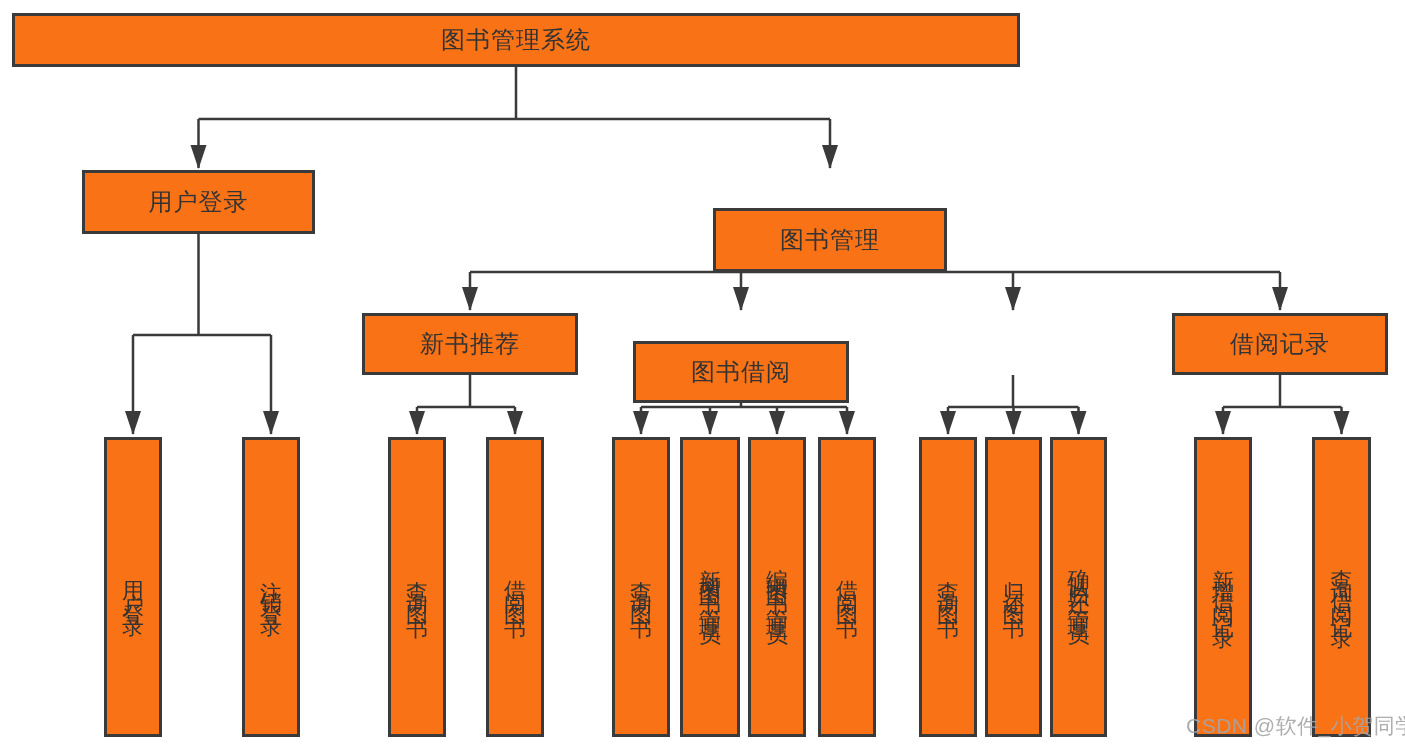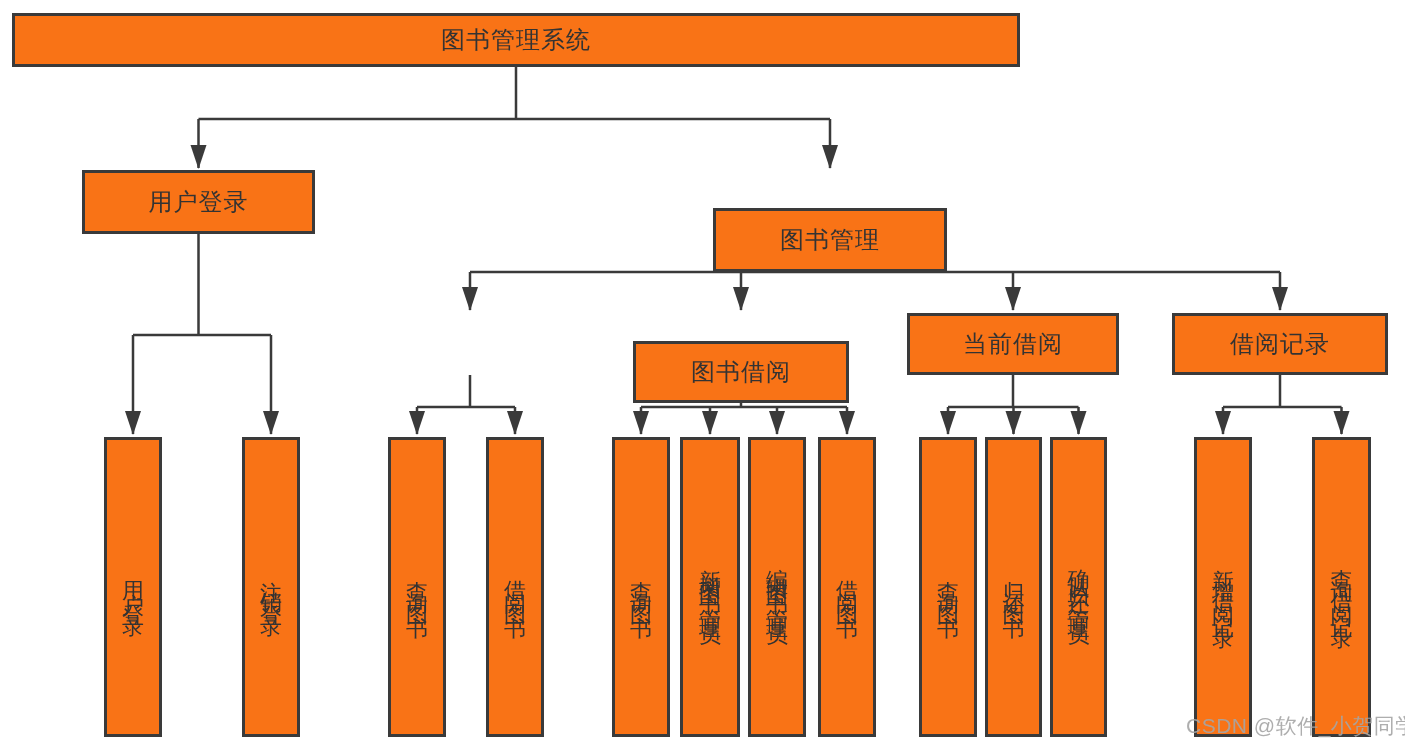--- a/index.html
+++ b/index.html
@@ -113,25 +113,25 @@
     <span>图书管理系统</span>
   </div>
 
   <div class="node hbox" style="left:82px; top:170px; width:233px; height:64px;">
     <span>用户登录</span>
   </div>
   <div class="node hbox" style="left:713px; top:170px; width:234px; height:64px;margin-top:38px;">
     <span>图书管理</span>
   </div>
 
+  <div class="node hbox" style="left:362px; top:313px; width:216px; height:62px;">
+    <span>新书推荐</span>
+  </div>
   <div class="node hbox" style="left:633px; top:313px; width:216px; height:62px;margin-top:28px;">
     <span>图书借阅</span>
-  </div>
-  <div class="node hbox" style="left:907px; top:313px; width:212px; height:62px;">
-    <span>当前借阅</span>
   </div>
   <div class="node hbox" style="left:1172px; top:313px; width:216px; height:62px;justify-content:center;">
     <span>借阅记录</span>
   </div>
 
   <div class="node vbox" style="left:104px; width:58px;">
     <span class="vtext">用户登录</span>
   </div>
   <div class="node vbox" style="left:242px; width:58px;">
     <span class="vtext">注销登录</span>

